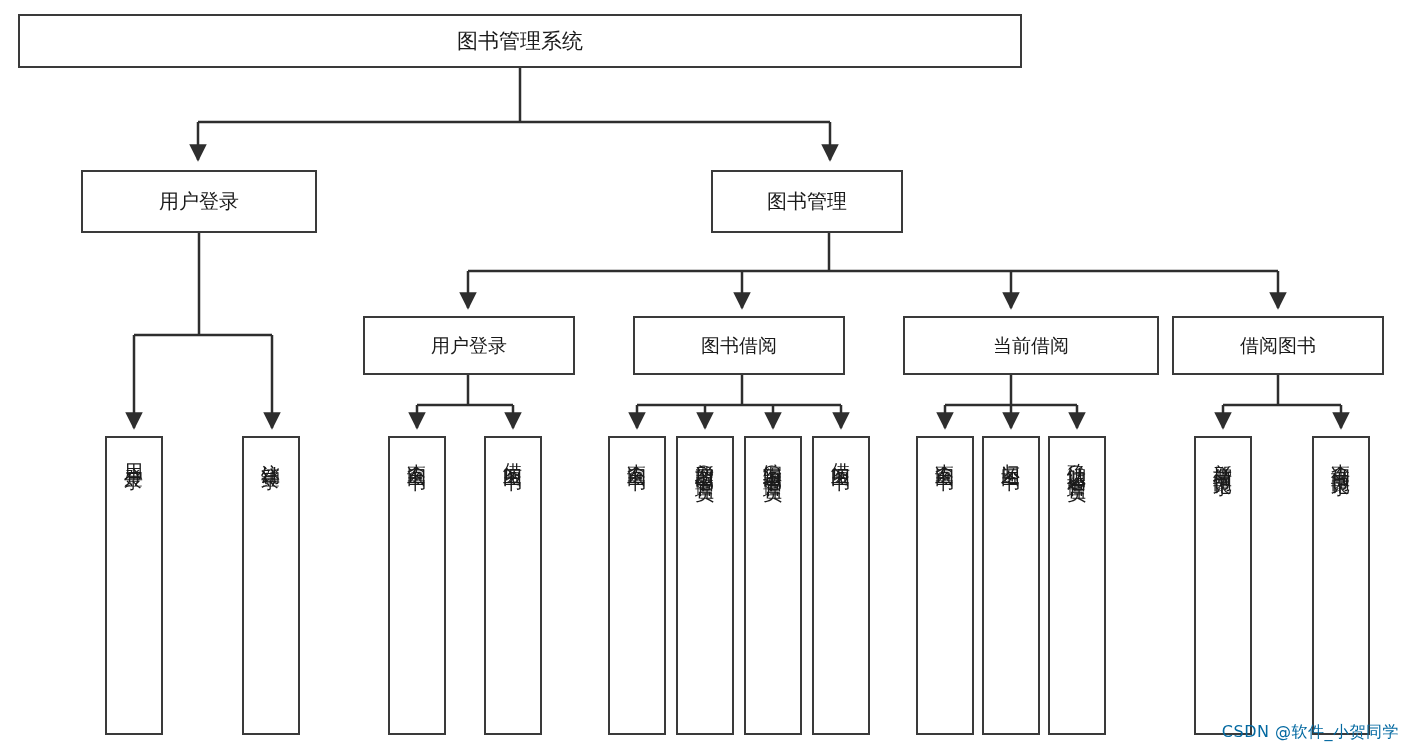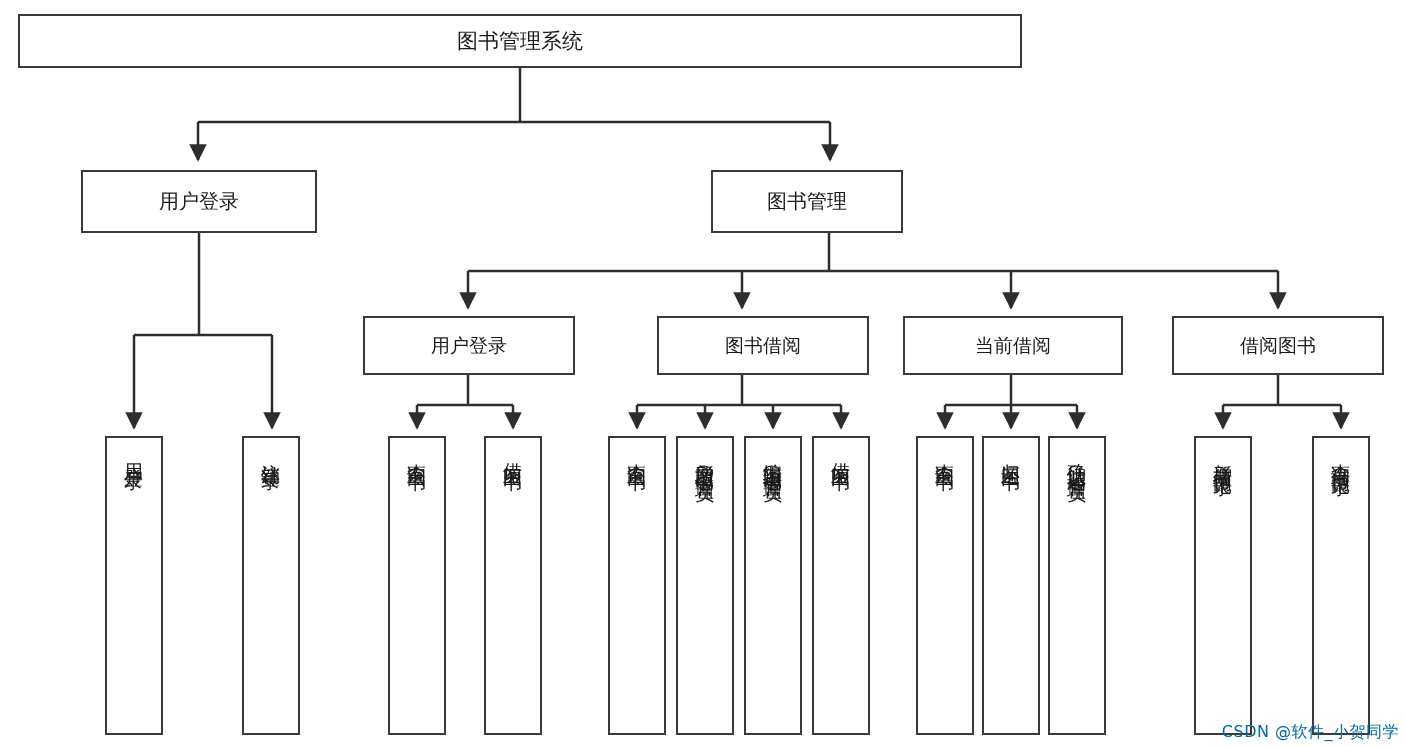--- a/index.html
+++ b/index.html
@@ -133,24 +133,24 @@
   <div class="node lvl1" style="left:81px; top:170px; width:236px; height:63px;">
     <span>用户登录</span>
   </div>
   <div class="node lvl1" style="left:711px; top:170px; width:192px; height:63px;">
     <span>图书管理</span>
   </div>
 
   <div class="node lvl2" style="left:363px; top:316px; width:212px; height:59px;">
     <span>用户登录</span>
   </div>
-  <div class="node lvl2" style="left:633px; top:316px; width:212px; height:59px;margin-left:24px;">
+  <div class="node lvl2" style="left:633px; top:316px; width:212px; height:59px;">
     <span>图书借阅</span>
   </div>
-  <div class="node lvl2" style="left:903px; top:316px; width:220px; height:59px;">
+  <div class="node lvl2" style="left:903px; top:316px; width:256px; height:59px;">
     <span>当前借阅</span>
   </div>
   <div class="node lvl2" style="left:1172px; top:316px; width:212px; height:59px;">
     <span>借阅图书</span>
   </div>
 
   <div class="node leaf" style="left:105px; top:436px; width:58px; height:299px;">
     <span class="vtext">用户登录</span>
   </div>
   <div class="node leaf" style="left:242px; top:436px; width:58px; height:299px;">

